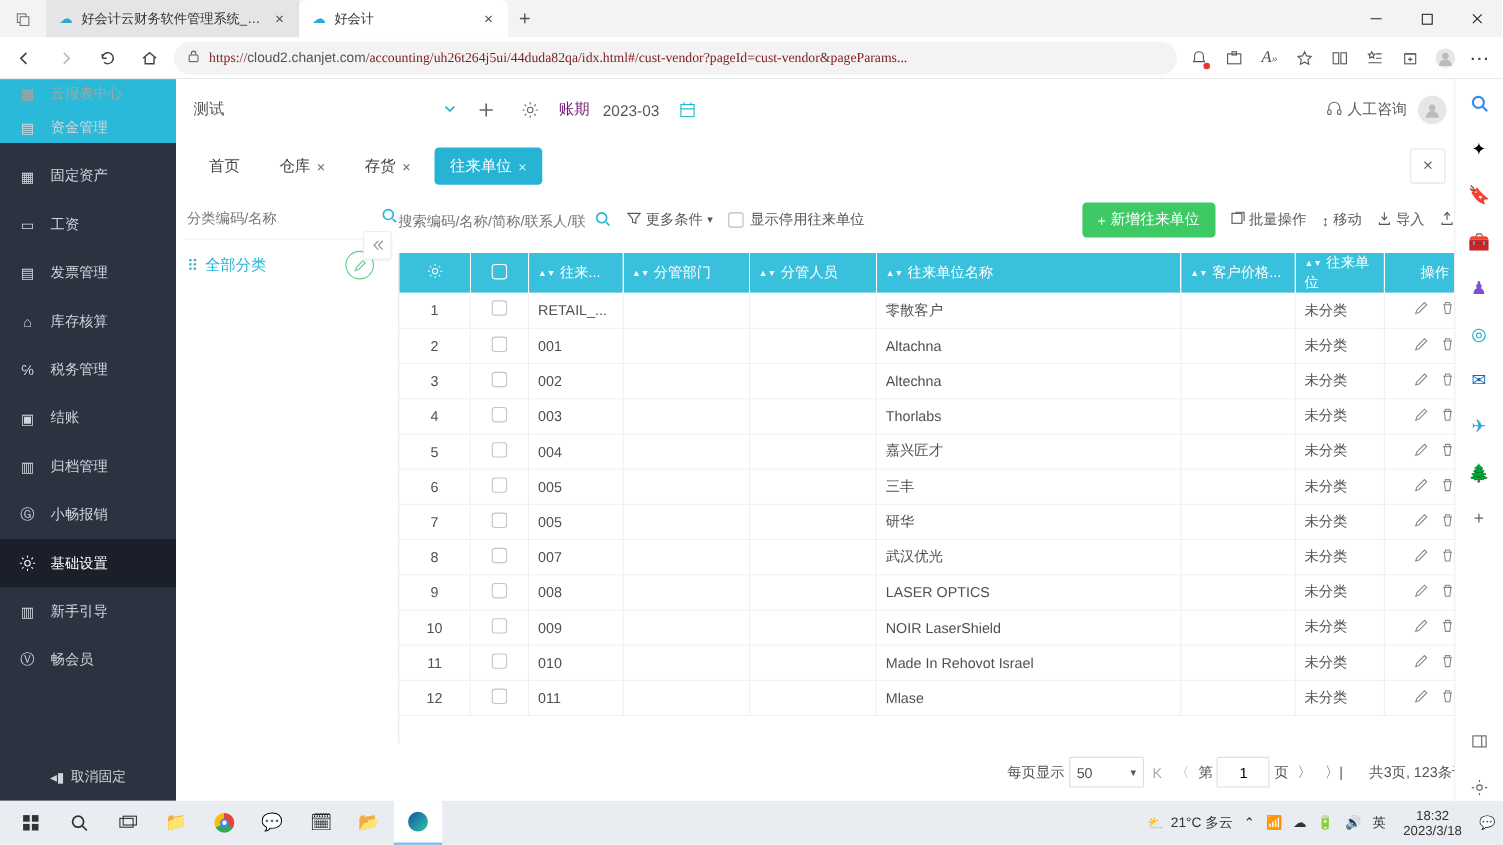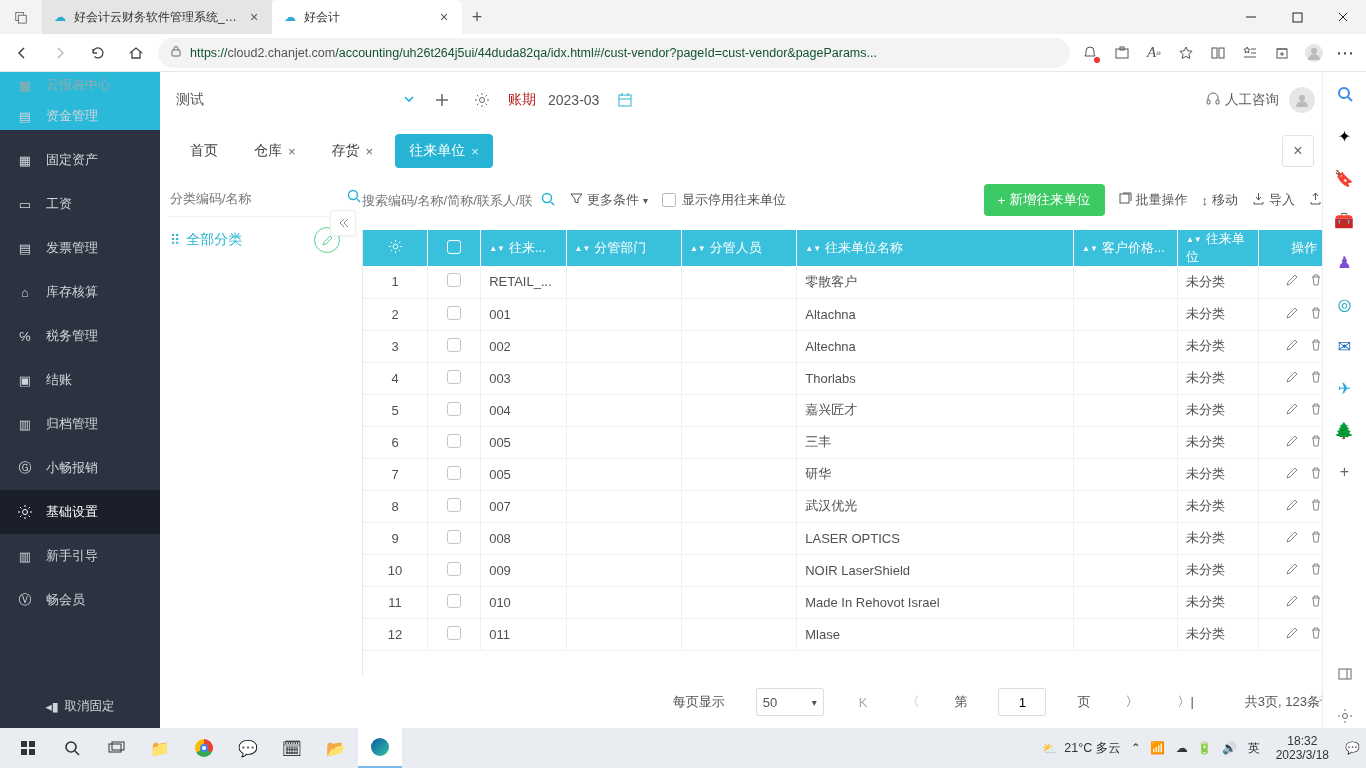--- a/index.html
+++ b/index.html
@@ -32,21 +32,21 @@
 .sb-items { flex:1; overflow:hidden; }
 .sb-item { height:44px; display:flex; align-items:center; padding:0 16px; gap:12px; cursor:pointer; }
 .sb-item.cut { height:22px; color:#9aa; overflow:hidden; align-items:flex-end; }
 .sb-item.active { background:#1a1f29; color:#fff; }
 .sb-ico { width:18px; height:18px; display:inline-flex; align-items:center; justify-content:center; }
 .sb-footer { height:44px; display:flex; align-items:center; justify-content:center; gap:6px; cursor:pointer; font-size:12.5px; }
 .topbar { height:56px; display:flex; align-items:center; padding:0 16px; gap:12px; background:#fff; }
 .org-sel { display:flex; align-items:center; gap:6px; min-width:240px; font-size:14px; color:#555; }
 .chev { color:#27b4d4; }
 .top-ico { width:28px; height:28px; display:flex; align-items:center; justify-content:center; color:#666; }
-.period-label { font-size:14px; color:#b91c1c; }
+.period-label { font-size:14px; color:#701a75; }
 .top-spacer { flex:1; }
 .top-right { display:flex; align-items:center; gap:10px; font-size:13.5px; color:#555; }
 .avatar { width:26px; height:26px; border-radius:50%; background:#e6e6e6; display:inline-flex; align-items:center; justify-content:center; color:#aaa; }
 .tabbar { height:46px; display:flex; align-items:center; padding:0 16px; gap:8px; position:relative; }
 .page-tab { padding:8px 14px; font-size:14px; color:#444; border-radius:4px; display:flex; align-items:center; gap:6px; cursor:pointer; }
 .page-tab.active { background:#27b4d4; color:#fff; }
 .pt-x { font-size:13px; opacity:.8; }
 .tabbar-right { position:absolute; right:12px; display:flex; gap:8px; }
 .sq-btn { width:32px; height:32px; border:1px solid #e3e3e3; background:#fff; display:flex; align-items:center; justify-content:center; color:#666; border-radius:3px; cursor:pointer; }
 .content { flex:1; display:flex; background:#fff; }
@@ -80,37 +80,37 @@
 .col-code { width:74px; }
 .col-dept { width:100px; }
 .col-person { width:100px; }
 .col-name { width:240px; }
 .col-price { width:90px; }
 .col-cat { width:70px; }
 .col-ops { width:80px; text-align:center; }
 .chk { width:14px; height:14px; border:1px solid #c5c5c5; border-radius:3px; display:inline-block; }
 .chk.header { border-color:#fff; }
 .row-ops { display:flex; gap:10px; justify-content:center; color:#888; }
-.pager { height:52px; display:flex; align-items:center; justify-content:flex-end; gap:31px; font-size:13px; color:#555; padding-right:6px; }
+.pager { height:52px; display:flex; align-items:center; justify-content:flex-end; gap:4px; font-size:13px; color:#555; padding-right:6px; }
 .pg-sel { width:68px; height:28px; border:1px solid #ddd; display:flex; align-items:center; justify-content:space-between; padding:0 6px; border-radius:2px; }
 .pg-inp { width:48px; height:28px; border:1px solid #ddd; text-align:center; border-radius:2px; }
 .pg-btn { color:#aaa; padding:0 4px; }
 .pg-btn.enabled { color:#555; }
 .right-rail { position:absolute; top:72px; right:0; width:44px; bottom:40px; background:#fff; border-left:1px solid #eee; display:flex; flex-direction:column; align-items:center; padding-top:10px; gap:18px; }
 .rail-ico { width:24px; height:24px; display:flex; align-items:center; justify-content:center; }
 .rail-spacer { flex:1; }
 .taskbar { position:absolute; left:0; right:0; bottom:0; height:40px; background:#e9edf2; display:flex; align-items:center; padding:0 6px; }
 .tb-btn { width:44px; height:40px; display:flex; align-items:center; justify-content:center; }
 .tb-spacer { flex:1; }
 .tb-weather { display:flex; align-items:center; gap:6px; font-size:12.5px; color:#333; margin-right:10px; }
 .tray { display:flex; align-items:center; gap:10px; color:#333; font-size:12px; }
 .tray-clock { text-align:center; line-height:14px; margin:0 6px; }
 .app-main { position:relative; flex:1; display:flex; flex-direction:column; }
 .gear-th { text-align:center; }
-.url-grey { color:#14532d; }
+.url-grey { color:#7f1d1d;font-family:Liberation Serif, serif; }
 </style>
 </head>
 <body>
 
 <div class="titlebar">
   <div class="titlebar-left">
       <svg width="14" height="14" viewBox="0 0 16 16">
         <rect x="2" y="3" width="9" height="9" fill="none" stroke="#666"></rect>
         <rect x="5" y="6" width="9" height="9" fill="#f3f3f3" stroke="#666"></rect>
       </svg>

